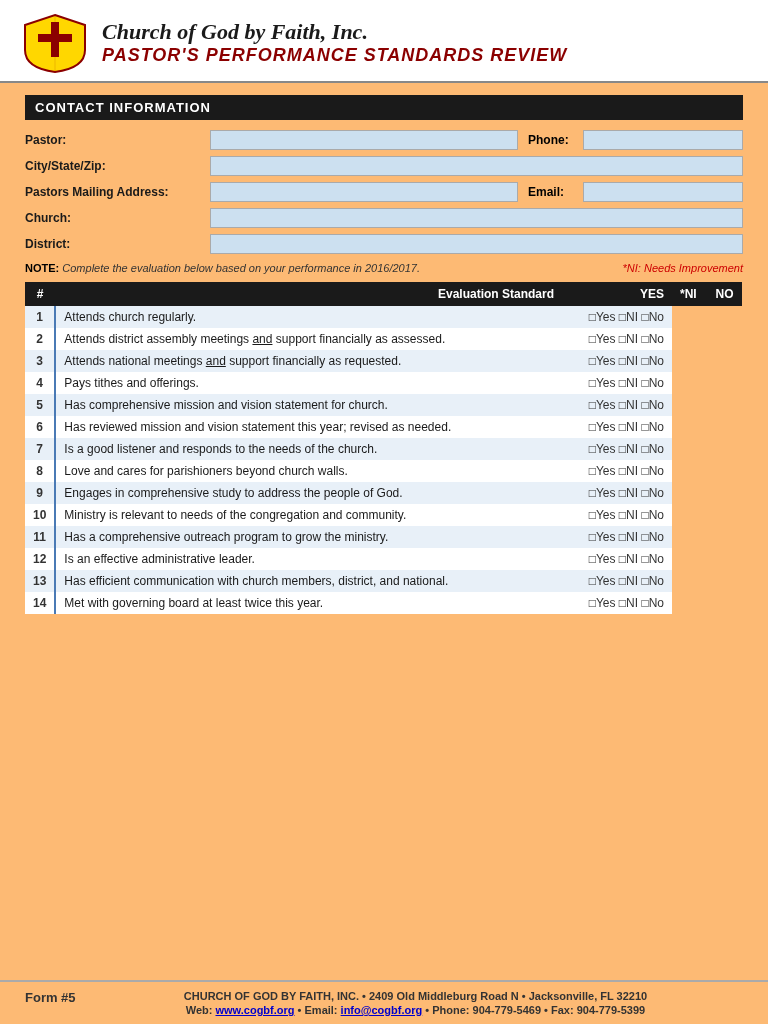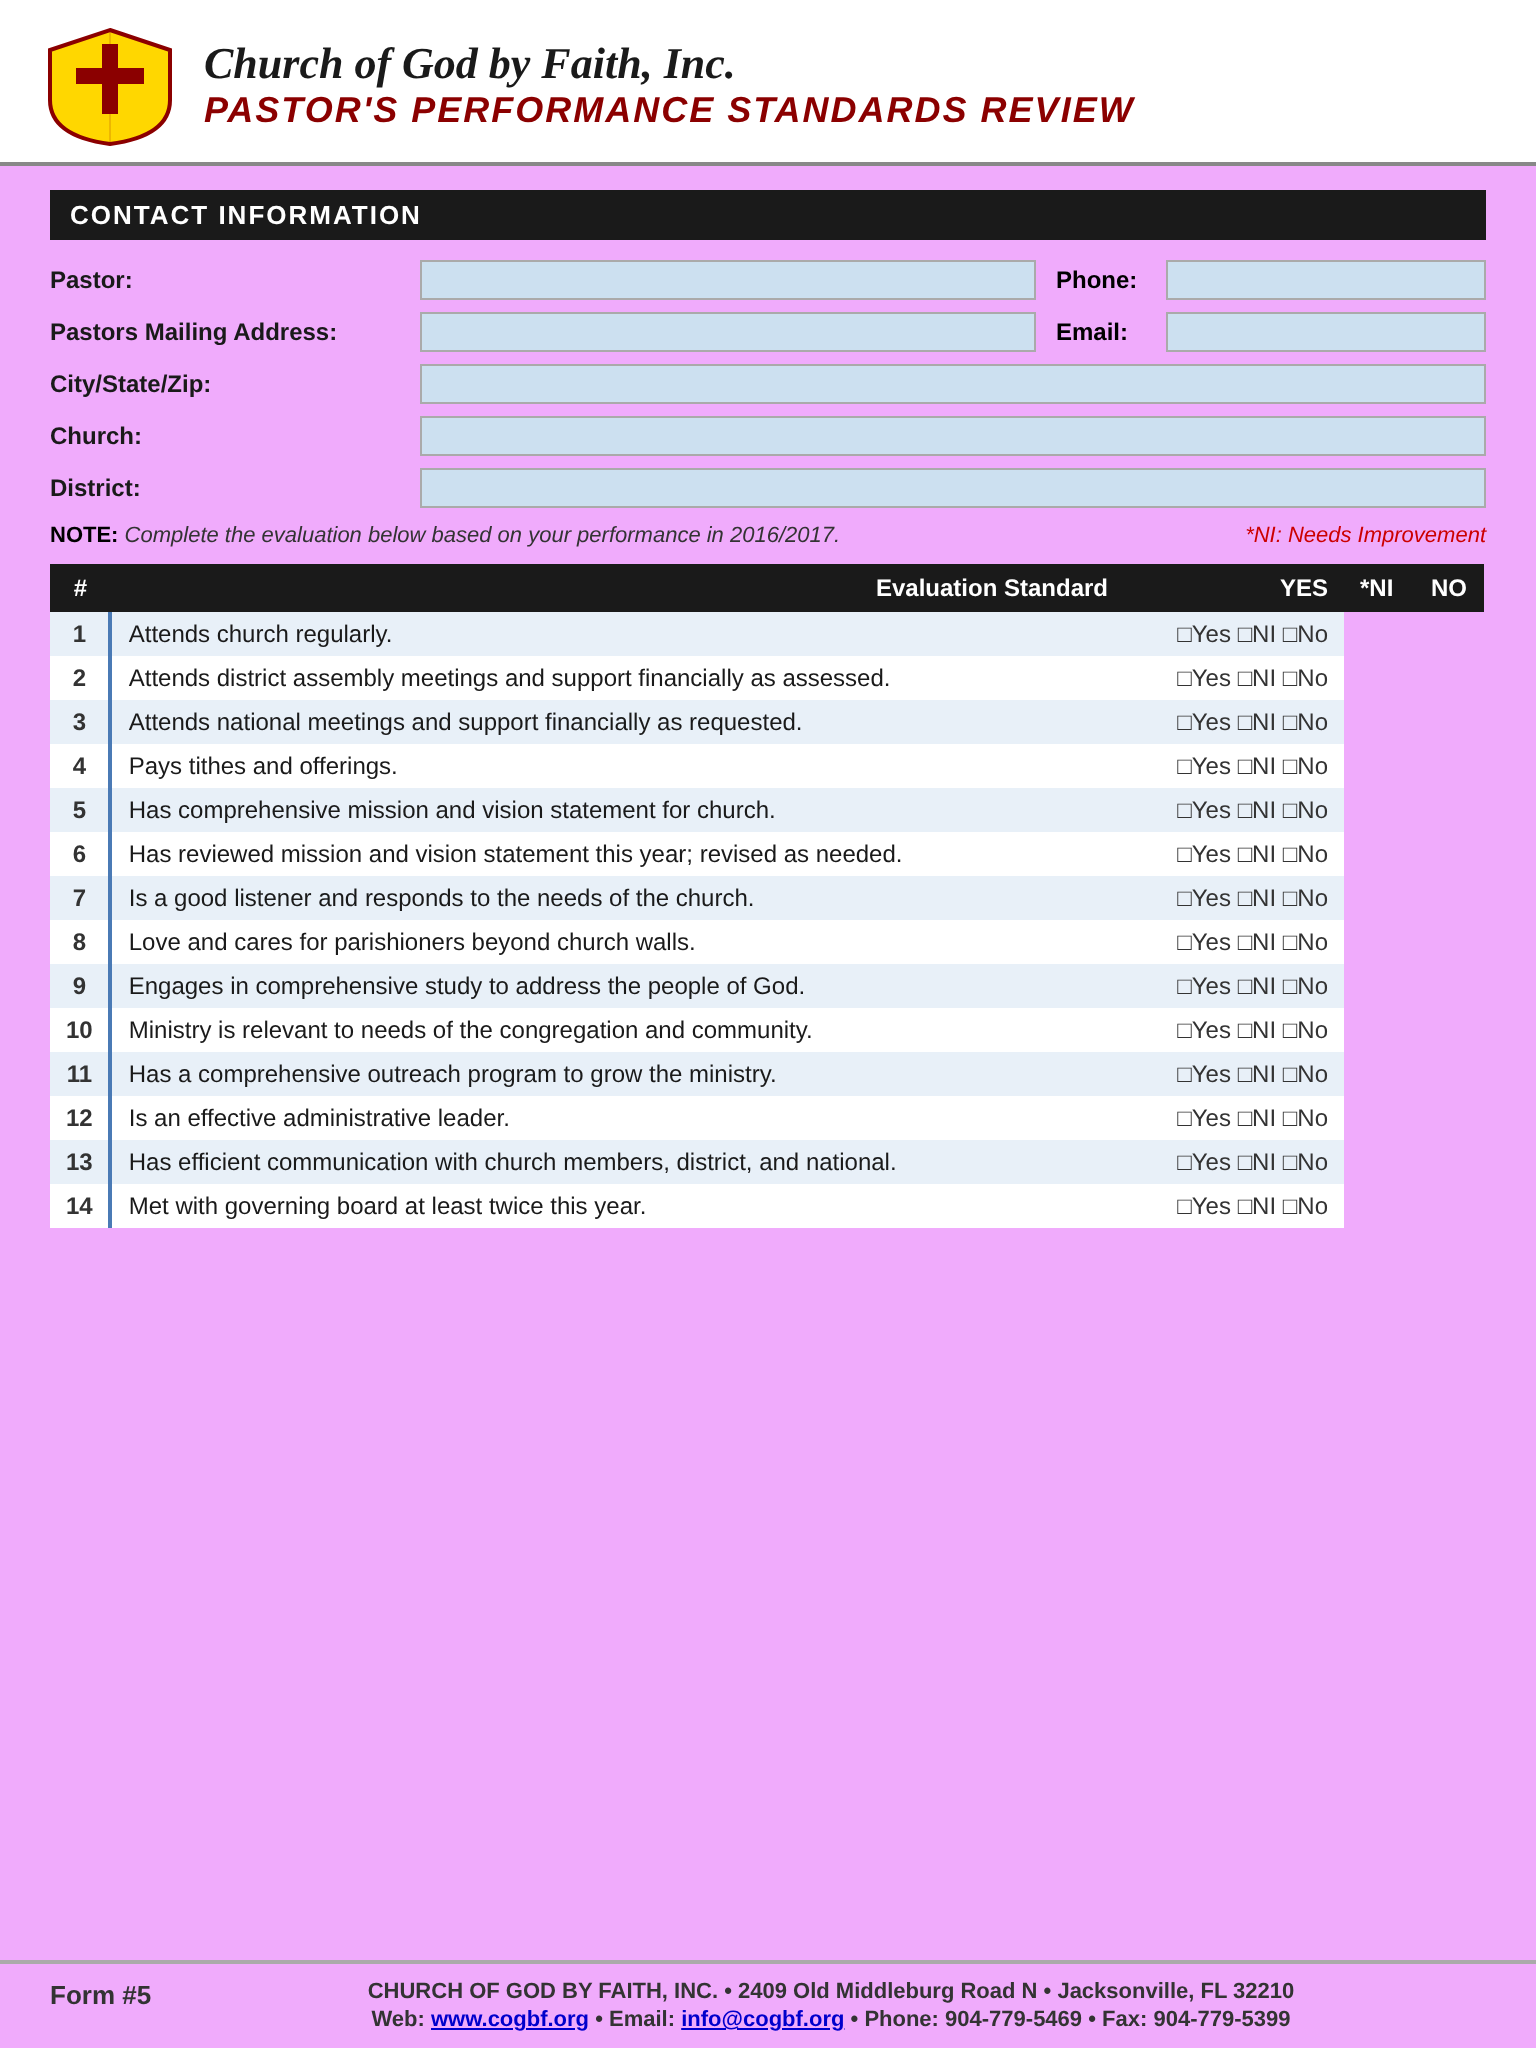--- a/index.html
+++ b/index.html
@@ -8,21 +8,21 @@
       font-size: 12px;
       background: #fff;
       width: 768px;
       min-height: 1024px;
       color: #000;
     }
 
     .page {
       width: 768px;
       min-height: 1024px;
-      background: #f0abfc;
+      background: #fdba74;
       padding: 0;
       display: flex;
       flex-direction: column;
     }
 
     
     .header {
       display: flex;
       align-items: center;
       padding: 10px 20px 6px 20px;
@@ -256,20 +256,21 @@
       color: #333;
       margin-top: 2px;
     }
 
     .footer-link {
       color: #0000cc;
       text-decoration: underline;
     }
 
     .underline {
+      text-decoration: underline;
     }
   </style>
 </head>
 <body>
 
 <div class="page">
 
   <div class="header">
     <div class="logo-container">
       <svg class="logo-svg" viewBox="0 0 70 65" xmlns="http://www.w3.org/2000/svg">
@@ -299,31 +300,31 @@
       <div class="contact-row">
         <span class="contact-label">Pastor:</span>
         <div class="contact-inline">
           <div class="contact-field" style="flex:1;"></div>
           <span class="contact-inline-label">Phone:</span>
           <div class="contact-field-short"></div>
         </div>
       </div>
 
       <div class="contact-row">
+        <span class="contact-label">City/State/Zip:</span>
+        <div class="contact-field" style="flex:1;"></div>
+      </div>
+
+      <div class="contact-row">
         <span class="contact-label">Pastors Mailing Address:</span>
         <div class="contact-inline">
           <div class="contact-field" style="flex:1;"></div>
           <span class="contact-inline-label">Email:</span>
           <div class="contact-field-short"></div>
         </div>
-      </div>
-
-      <div class="contact-row">
-        <span class="contact-label">City/State/Zip:</span>
-        <div class="contact-field" style="flex:1;"></div>
       </div>
 
       <div class="contact-row">
         <span class="contact-label">Church:</span>
         <div class="contact-field" style="flex:1;"></div>
       </div>
 
       <div class="contact-row">
         <span class="contact-label">District:</span>
         <div class="contact-field" style="flex:1;"></div>

